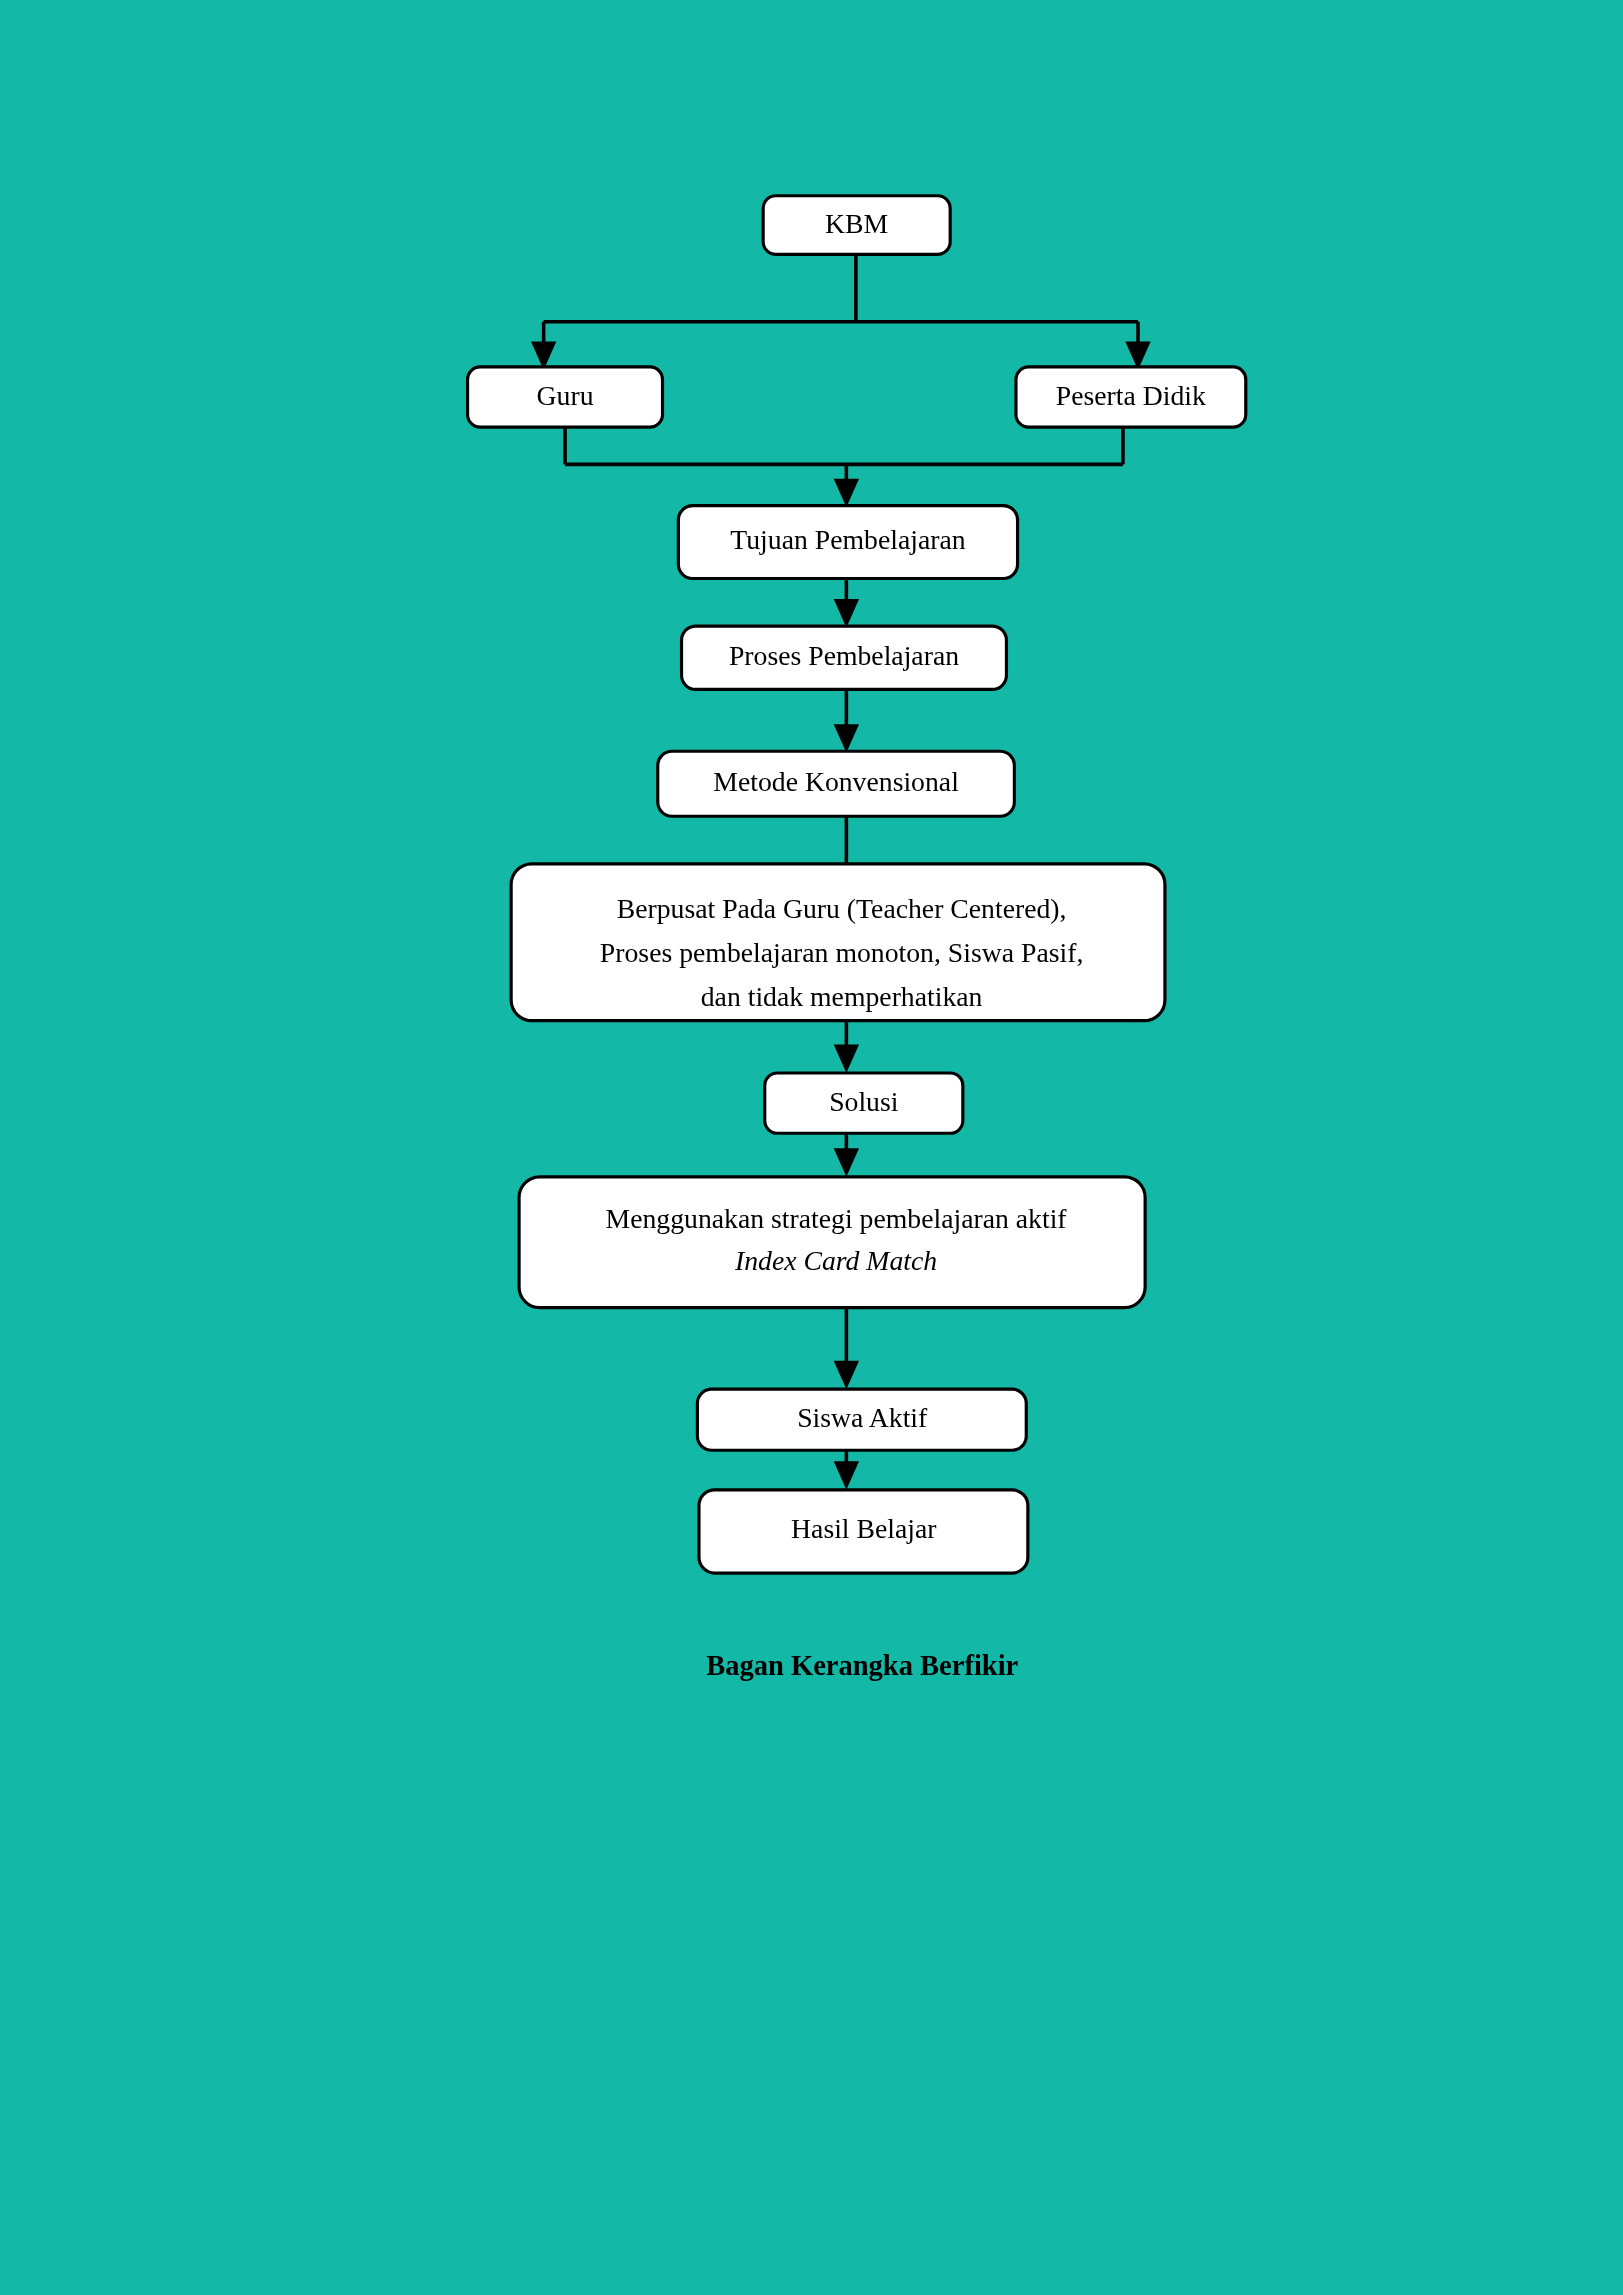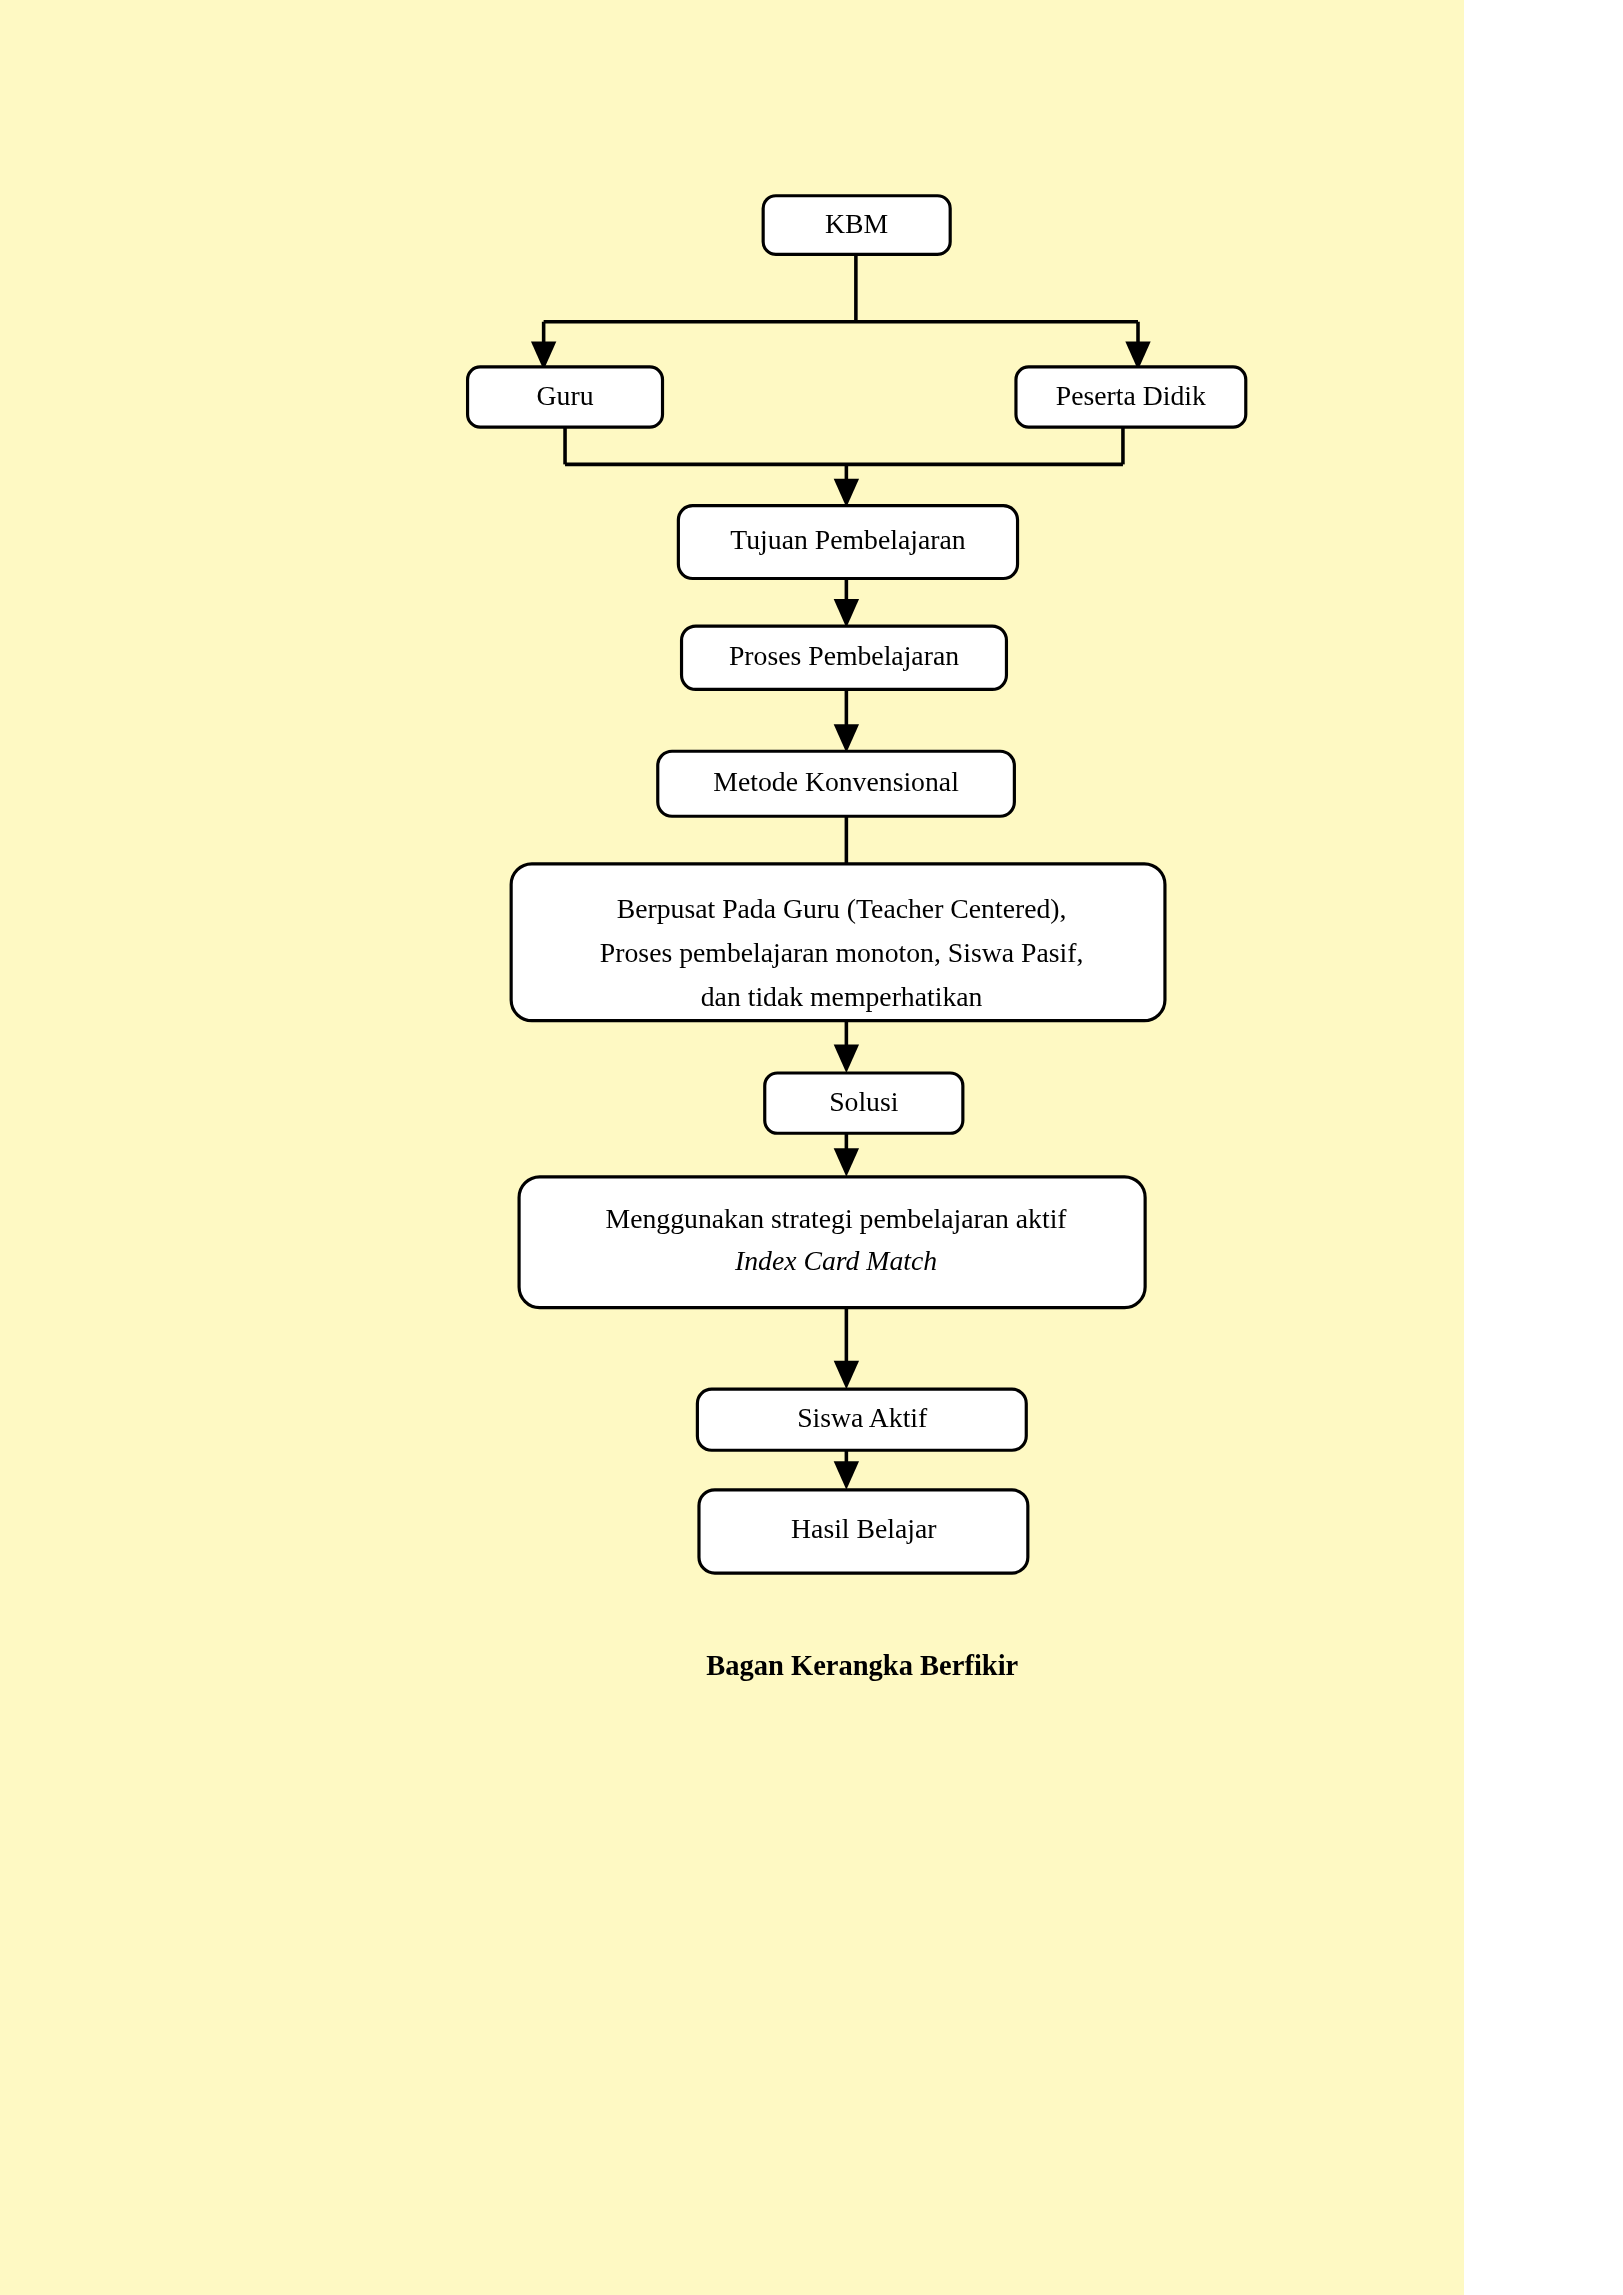--- a/index.html
+++ b/index.html
@@ -2,23 +2,23 @@
 <html style="font-size:12.7px"><head>
 <meta charset="utf-8">
 <style>
   html, body {
     margin: 0;
     padding: 0;
     background: #ffffff;
   }
   #page {
     position: relative;
-    width: 1464px;
+    width: 1623px;
     height: 2295px;
-    background: #fef9c3;
+    background: #14b8a6;
     overflow: hidden;
   }
   #flow {
     position: absolute;
     left: 0;
     top: 0;
     width: 1623px;
     height: 2295px;
   }
   .node-rect {

